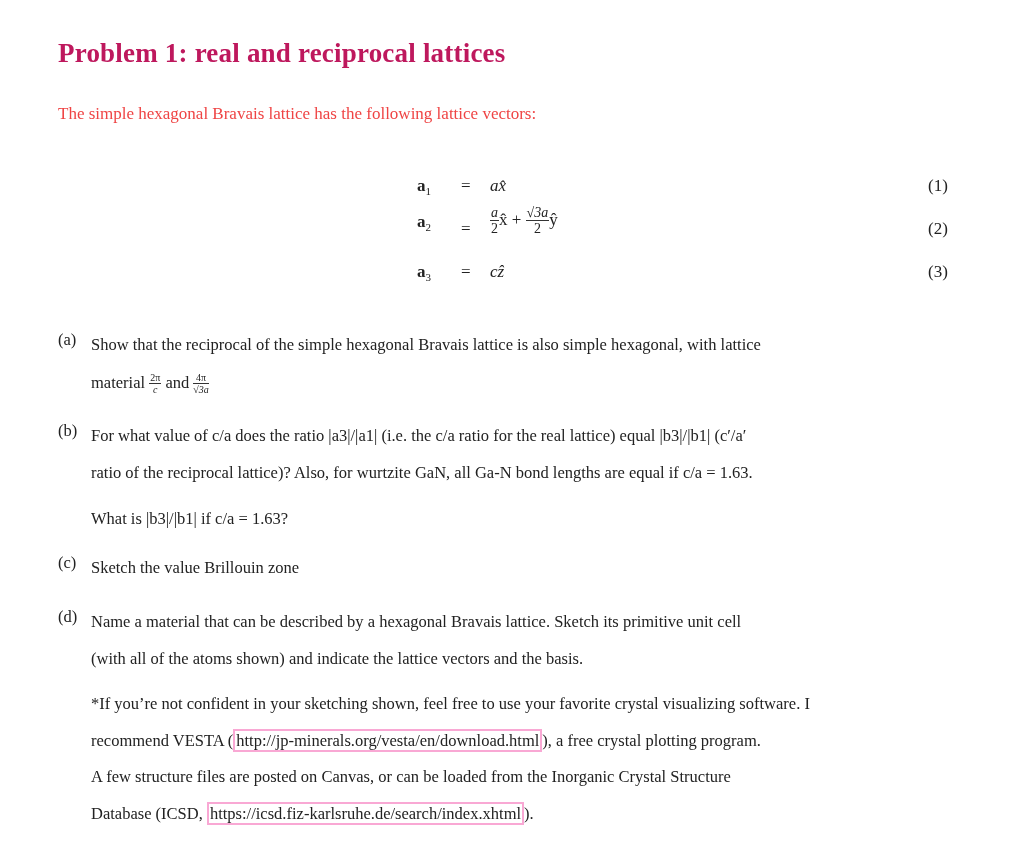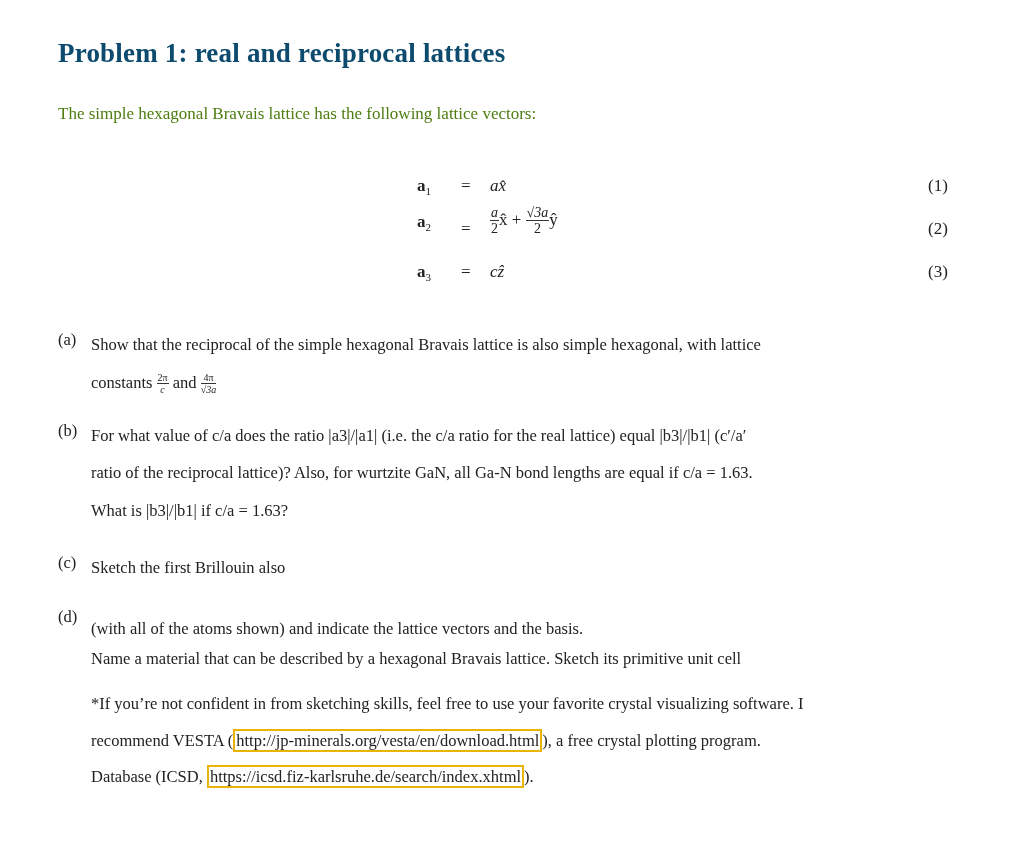--- a/index.html
+++ b/index.html
@@ -4,25 +4,25 @@
 <style>
   html, body { margin: 0; padding: 0; background: #ffffff; }
   body {
     width: 1024px; height: 855px; position: relative; overflow: hidden;
     font-family: "DejaVu Serif", "Liberation Serif", serif;
     color: #1c1a2a;
   }
   .title {
     position: absolute; left: 58px; top: 38px;
     font-family: "Liberation Serif", serif; font-weight: bold;
-    font-size: 27px; letter-spacing: 0.2px; color: #0c4a6e;
+    font-size: 27px; letter-spacing: 0.2px; color: #be185d;
   }
   .intro {
     position: absolute; left: 58px; top: 104px;
-    font-family: "Liberation Serif", serif; font-size: 17px; color: #4d7c0f;
+    font-family: "Liberation Serif", serif; font-size: 17px; color: #ef4444;
   }
   .eqrow { position: absolute; font-family: "Liberation Serif", serif; font-size: 17px; color: #222; }
   .eq-lhs { position: absolute; left: 417px; font-weight: bold; text-align: right; }
   .eq-lhs sub { font-size: 11px; font-weight: normal; }
   .eq-eq { position: absolute; left: 461px; }
   .eq-rhs { position: absolute; left: 490px; white-space: nowrap; }
   .eq-num { position: absolute; left: 928px; }
   .frac { display: inline-block; vertical-align: middle; text-align: center; line-height: 1; }
   .frac .num { display: block; font-size: 14px; padding: 0 1px; border-bottom: 1px solid #333; }
   .frac .den { display: block; font-size: 14px; padding-top: 1px; }
@@ -33,21 +33,21 @@
     font-family: "Liberation Serif", serif; font-size: 16.5px; color: #222;
   }
   .item .lbl { position: absolute; left: 0; }
   .item .body { position: absolute; left: 33px; width: 862px; line-height: 30px; text-align: justify; }
   .line { display: block; white-space: nowrap; }
   .note {
     position: absolute; left: 91px; width: 862px;
     font-family: "Liberation Serif", serif; font-size: 16.5px; color: #222; line-height: 36.5px;
   }
   .link {
-    border: 2px solid #eab308; padding: 0 1px; color: #222; text-decoration: none;
+    border: 2px solid #f9a8d4; padding: 0 1px; color: #222; text-decoration: none;
   }
 </style>
 </head>
 <body>
 
 <div class="title">Problem 1: real and reciprocal lattices</div>
 <div class="intro">The simple hexagonal Bravais lattice has the following lattice vectors:</div>
 
 <div class="eqrow" style="top:176px; left:0; width:1024px; height:24px;">
   <span class="eq-lhs"><span>a</span><sub>1</sub></span>
@@ -71,53 +71,54 @@
   <span class="eq-eq">=</span>
   <span class="eq-rhs it">cẑ</span>
   <span class="eq-num">(3)</span>
 </div>
 
 <div class="item" style="top:330px;">
   <span class="lbl">(a)</span>
   <div class="body">
     <span class="line">Show that the reciprocal of the simple hexagonal Bravais lattice is also simple hexagonal, with lattice</span>
     <span class="line" style="margin-top:8px;">
-      <span>constants</span>
+      <span>material</span>
       <span class="frac small"><span class="num">2π</span><span class="den it">c</span></span>
       <span>and</span>
       <span class="frac small"><span class="num">4π</span><span class="den it">√3a</span></span>
     </span>
   </div>
 </div>
 
 <div class="item" style="top:421px;">
   <span class="lbl">(b)</span>
   <div class="body">
     <span class="line">For what value of c/a does the ratio |a3|/|a1| (i.e. the c/a ratio for the real lattice) equal |b3|/|b1| (c′/a′</span>
     <span class="line" style="margin-top:7px;">ratio of the reciprocal lattice)? Also, for wurtzite GaN, all Ga-N bond lengths are equal if c/a = 1.63.</span>
-    <span class="line" style="margin-top:8px;">What is |b3|/|b1| if c/a = 1.63?</span>
+    <span class="line" style="margin-top:16px;">What is |b3|/|b1| if c/a = 1.63?</span>
   </div>
 </div>
 
 <div class="item" style="top:553px;">
   <span class="lbl">(c)</span>
   <div class="body">
-    <span class="line">Sketch the first Brillouin also</span>
+    <span class="line">Sketch the value Brillouin zone</span>
   </div>
 </div>
 
 <div class="item" style="top:607px;">
   <span class="lbl">(d)</span>
   <div class="body">
+    <span class="line">Name a material that can be described by a hexagonal Bravais lattice. Sketch its primitive unit cell</span>
     <span class="line" style="margin-top:7px;">(with all of the atoms shown) and indicate the lattice vectors and the basis.</span>
-    <span class="line">Name a material that can be described by a hexagonal Bravais lattice. Sketch its primitive unit cell</span>
   </div>
 </div>
 
 <div class="note" style="top:686px;">
-  <span class="line">*If you’re not confident in from sketching skills, feel free to use your favorite crystal visualizing software. I</span>
+  <span class="line">*If you’re not confident in your sketching shown, feel free to use your favorite crystal visualizing software. I</span>
   <span class="line">
     <span>recommend VESTA (</span><a class="link">http://jp-minerals.org/vesta/en/download.html</a><span>), a free crystal plotting program.</span>
   </span>
+  <span class="line">A few structure files are posted on Canvas, or can be loaded from the Inorganic Crystal Structure</span>
   <span class="line">
     <span>Database (ICSD, </span><a class="link">https://icsd.fiz-karlsruhe.de/search/index.xhtml</a><span>).</span>
   </span>
 </div>
 
 </body></html>

